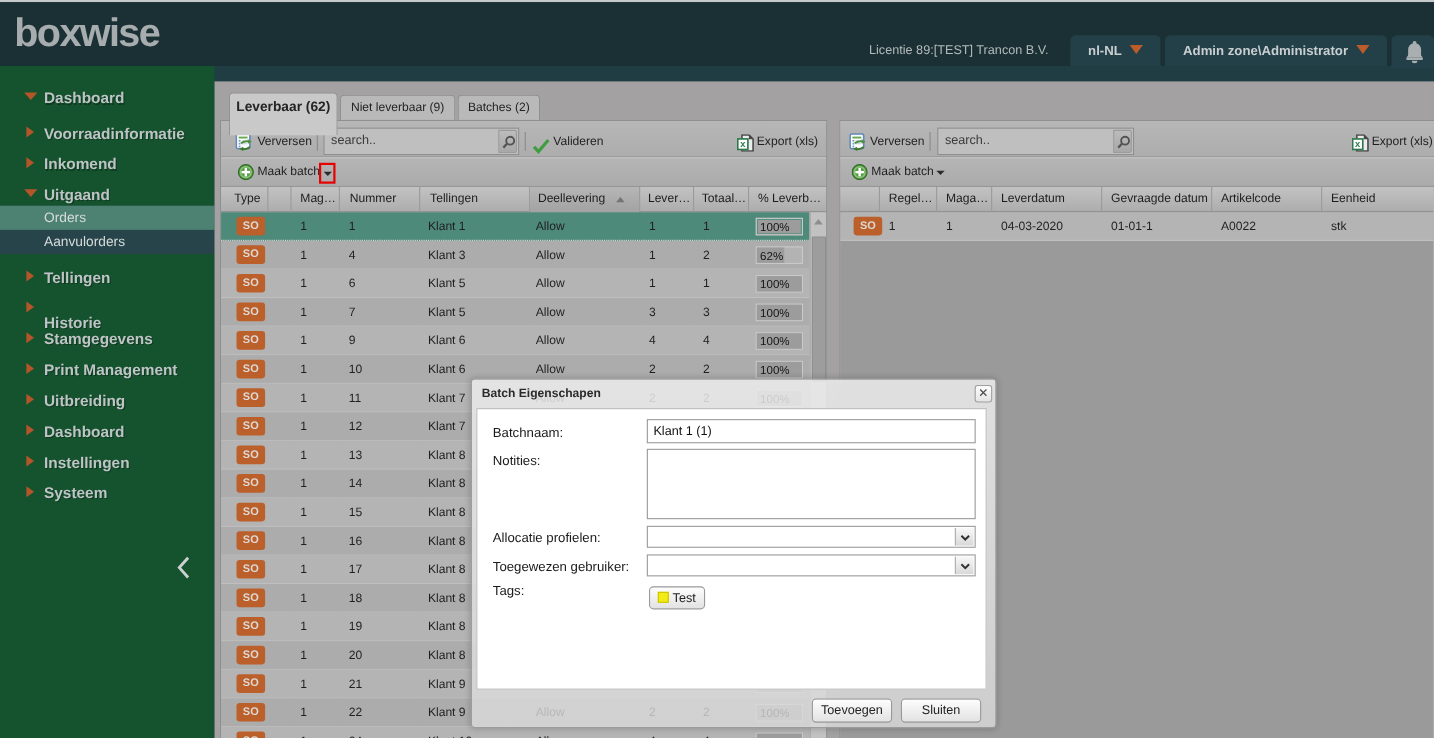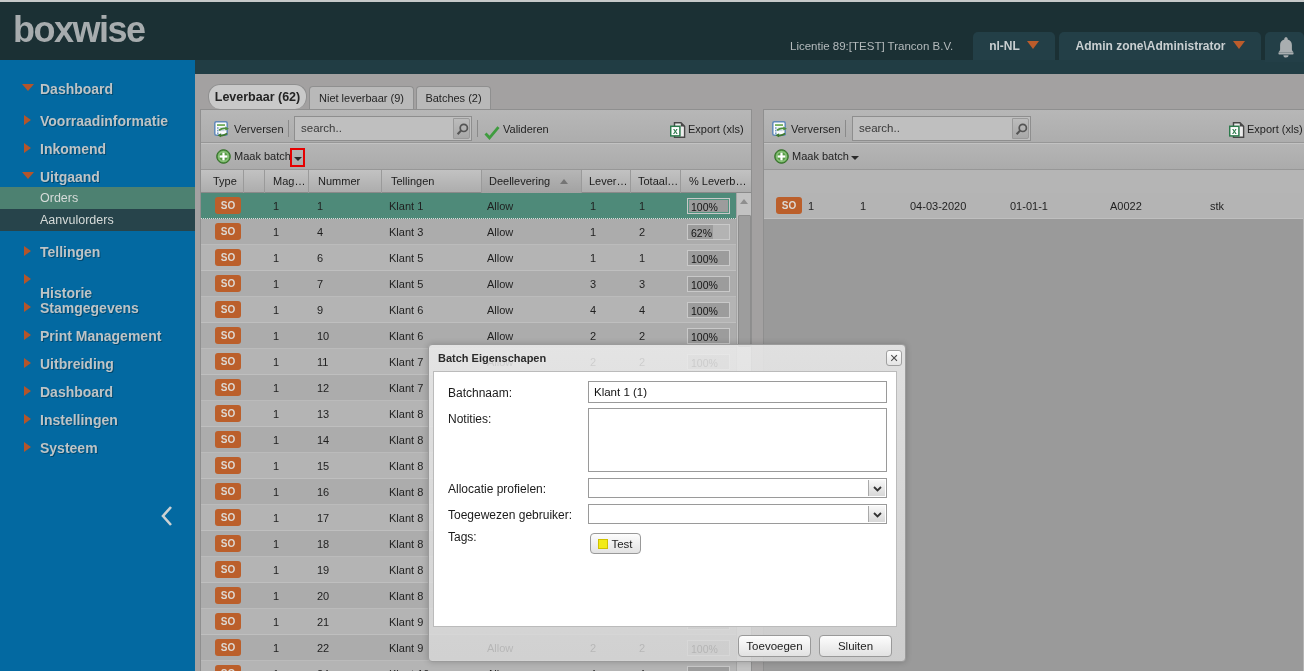--- a/index.html
+++ b/index.html
@@ -12,41 +12,41 @@
   #topline { left:0; top:0; width:1304px; height:2px; background:#c6c9c9; }
   #header { left:0; top:2px; width:1304px; height:58px; background:#1b3034; }
   #logo { left:13px; top:7px; font-size:36px; font-weight:bold; color:#a7acae; letter-spacing:-1.5px; }
   #lic { left:790px; top:38px; font-size:11.5px; color:#b4babc; }
   .hdrbox { top:30px; height:28px; background:#233f47; color:#c9cfd1; font-weight:bold; font-size:12px; line-height:28px; text-align:center; border-radius:5px 5px 0 0; }
   #nlbox { left:973px; width:82px; }
   #adminbox { left:1059px; width:202px; }
   .caret-o { display:inline-block; width:0; height:0; border-left:6.5px solid transparent; border-right:6.5px solid transparent; border-top:8px solid #bc5c2b; margin-left:7px; vertical-align:middle; margin-top:-3px; }
 
   
-  #sidebar { left:0; top:60px; width:195px; height:611px; background:#0369a1; }
+  #sidebar { left:0; top:60px; width:195px; height:611px; background:#14532d; }
   .mi { position:absolute; left:40px; font-size:14px; font-weight:bold; color:#bec4c6; text-shadow:1px 1px 0 rgba(0,0,0,0.3); white-space:nowrap; }
   .tri-r { position:absolute; left:24px; width:0; height:0; border-top:5px solid transparent; border-bottom:5px solid transparent; border-left:7px solid #b5552a; }
   .tri-d { position:absolute; left:22px; width:0; height:0; border-left:6px solid transparent; border-right:6px solid transparent; border-top:7px solid #b5552a; }
   #submenu { position:absolute; left:0; top:127px; width:195px; height:44px; background:#27444b; }
   #orders { position:absolute; left:0; top:0; width:195px; height:22px; background:#4d8171; }
   #orders span, #aanvul span { position:absolute; left:40px; top:4px; font-size:12.5px; color:#d6dbd9; }
   #aanvul { position:absolute; left:0; top:22px; width:195px; height:22px; }
   #collapse { position:absolute; left:160px; top:445px; }
 
   
   #content { left:195px; top:74px; width:1109px; height:597px; background:#a3a1a1; }
 
   
   .panel { position:absolute; background:#b5b5b5; border:1px solid #8f8f8f; }
   #lpanel { left:5px; top:35px; width:552px; height:563px; }
   #rpanel { left:568px; top:35px; width:546px; height:563px; }
 
   
   .tab { position:absolute; border:1px solid #8f8f8f; border-bottom:none; border-radius:4px 4px 0 0; font-size:11px; color:#242424; text-align:center; }
-  #tab1 { left:13px; top:10px; width:99px; height:25px; background:#c9c9c9; font-weight:bold; font-size:12.5px; line-height:25px; z-index:3;border-radius:12px; }
+  #tab1 { left:13px; top:10px; width:99px; height:39px; background:#c9c9c9; font-weight:bold; font-size:12.5px; line-height:25px; z-index:3; }
   #tab2 { left:114px; top:12px; width:105px; height:23px; background:#b9b9b9; line-height:22px; }
   #tab3 { left:221px; top:12px; width:75px; height:23px; background:#b9b9b9; line-height:22px; }
 
   
   .tbar1 { position:absolute; left:0; top:0; width:100%; height:33px; background:linear-gradient(#b7b7b7,#adadad); border-bottom:1px solid #979797; }
   .tbar2 { position:absolute; left:0; top:33px; width:100%; height:27px; background:linear-gradient(#b5b5b5,#ababab); border-bottom:1px solid #979797; box-shadow:inset 0 1px 0 #c2c2c2; }
   .tbtxt { position:absolute; font-size:11px; color:#1f1f1f; white-space:nowrap; }
   .sep { position:absolute; width:1px; height:17px; background:#8a8a8a; }
   .searchbox { position:absolute; top:6px; height:25px; background:#bfbfbf; border:1px solid #8e8e8e; }
   .magbtn { position:absolute; right:1px; top:1px; width:17px; height:21px; background:linear-gradient(#bcbcbc,#a8a8a8); border:1px solid #9a9a9a; border-radius:0 2px 2px 0; }
@@ -509,20 +509,29 @@
 <rect x="6.4" y="3.6" width="2.2" height="7.8" fill="#fff"></rect>
 <rect x="3.6" y="6.4" width="7.8" height="2.2" fill="#fff"></rect>
 </svg></div>
 <div class="tbtxt" style="left:28px;top:7px">Maak batch</div>
 <div style="position:absolute;left:87px;top:12px;line-height:0"><svg width="8" height="4" viewBox="0 0 8 4">
             <polygon points="0,0 8,0 4,4" fill="#2b2b2b"></polygon>
           </svg></div>
 </div>
 
 <div style="position:absolute;left:0;top:109px;width:539px;bottom:0;background:#9a9a9a"></div>
+<div class="ghead" style="top:60px;width:539px">
+ <div class="gh" style="left:0;width:36px"></div>
+ <div class="gh" style="left:36px;width:52px"><span>Regel…</span></div>
+ <div class="gh" style="left:88px;width:50px"><span>Maga…</span></div>
+ <div class="gh" style="left:138px;width:100px"><span>Leverdatum</span></div>
+ <div class="gh" style="left:238px;width:100px"><span>Gevraagde datum</span></div>
+ <div class="gh" style="left:338px;width:100px"><span>Artikelcode</span></div>
+ <div class="gh" style="left:438px;width:101px;border-right:none"><span>Eenheid</span></div>
+</div>
 <div class="row" style="top:83px;width:539px;background:#b4b4b4">
  <div class="so" style="left:12px">SO</div>
  <div class="cell" style="left:44px">1</div>
  <div class="cell" style="left:96px">1</div>
  <div class="cell" style="left:146px">04-03-2020</div>
  <div class="cell" style="left:246px">01-01-1</div>
  <div class="cell" style="left:346px">A0022</div>
  <div class="cell" style="left:446px">stk</div>
 </div>
 

